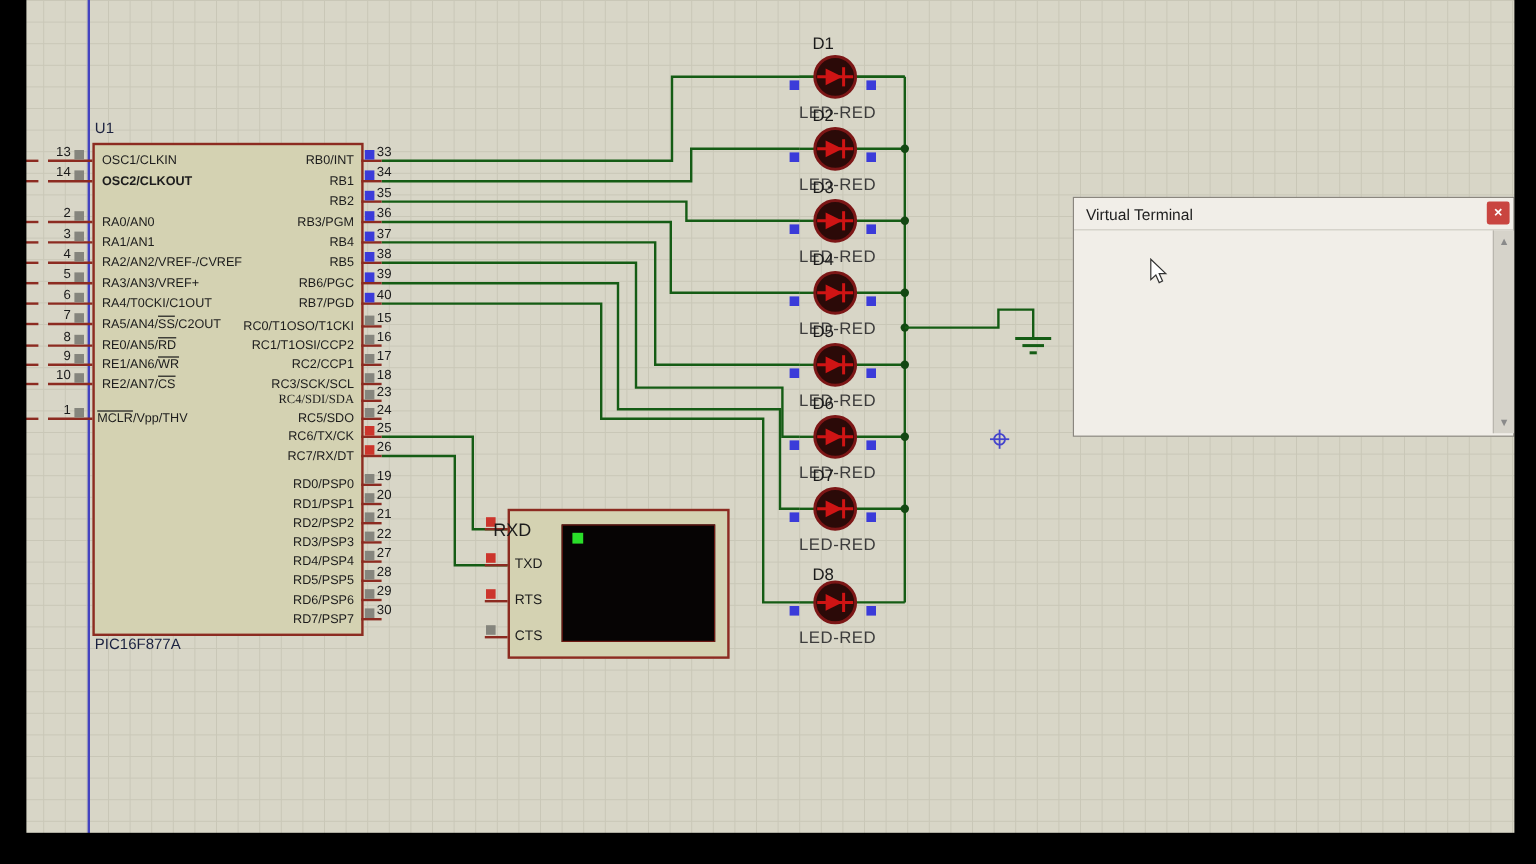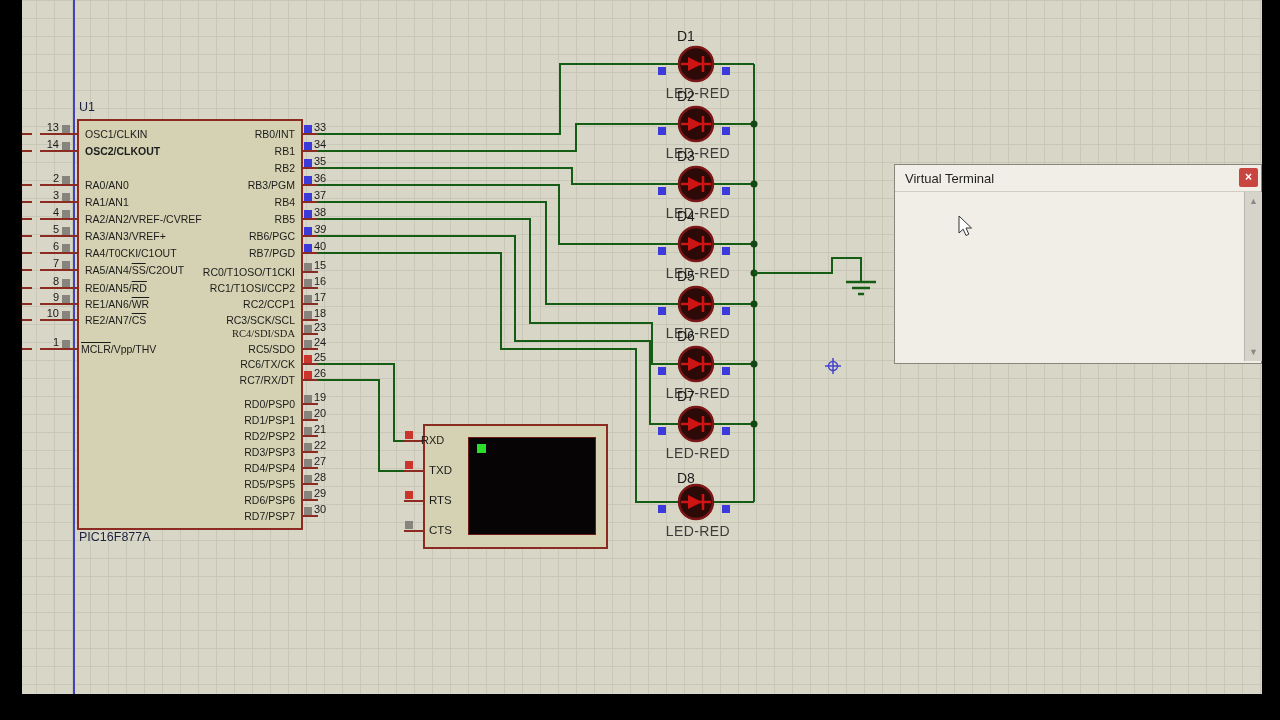--- a/index.html
+++ b/index.html
@@ -268,21 +268,21 @@
       <div class="pin-num" style="left:314px;top:138px;">34</div>
       <div class="pin-label" style="left:160px;top:145px;width:135px;text-align:right;">RB1</div>
       <div class="pin-num" style="left:314px;top:155px;">35</div>
       <div class="pin-label" style="left:160px;top:162px;width:135px;text-align:right;">RB2</div>
       <div class="pin-num" style="left:314px;top:172px;">36</div>
       <div class="pin-label" style="left:160px;top:179px;width:135px;text-align:right;">RB3/PGM</div>
       <div class="pin-num" style="left:314px;top:189px;">37</div>
       <div class="pin-label" style="left:160px;top:196px;width:135px;text-align:right;">RB4</div>
       <div class="pin-num" style="left:314px;top:206px;">38</div>
       <div class="pin-label" style="left:160px;top:213px;width:135px;text-align:right;">RB5</div>
-      <div class="pin-num" style="left:314px;top:223px;font-style:italic;">39</div>
+      <div class="pin-num" style="left:314px;top:223px;">39</div>
       <div class="pin-label" style="left:160px;top:230px;width:135px;text-align:right;">RB6/PGC</div>
       <div class="pin-num" style="left:314px;top:240px;">40</div>
       <div class="pin-label" style="left:160px;top:247px;width:135px;text-align:right;">RB7/PGD</div>
       <div class="pin-num" style="left:314px;top:259px;">15</div>
       <div class="pin-label" style="left:160px;top:266px;width:135px;text-align:right;">RC0/T1OSO/T1CKI</div>
       <div class="pin-num" style="left:314px;top:275px;">16</div>
       <div class="pin-label" style="left:160px;top:282px;width:135px;text-align:right;">RC1/T1OSI/CCP2</div>
       <div class="pin-num" style="left:314px;top:291px;">17</div>
       <div class="pin-label" style="left:160px;top:298px;width:135px;text-align:right;">RC2/CCP1</div>
       <div class="pin-num" style="left:314px;top:307px;">18</div>
@@ -320,21 +320,21 @@
       <div class="led-ref" style="left:677px;top:208px;">D4</div>
       <div class="led-type" style="left:663px;top:265px;width:70px;text-align:center;">LED-RED</div>
       <div class="led-ref" style="left:677px;top:268px;">D5</div>
       <div class="led-type" style="left:663px;top:325px;width:70px;text-align:center;">LED-RED</div>
       <div class="led-ref" style="left:677px;top:328px;">D6</div>
       <div class="led-type" style="left:663px;top:385px;width:70px;text-align:center;">LED-RED</div>
       <div class="led-ref" style="left:677px;top:388px;">D7</div>
       <div class="led-type" style="left:663px;top:445px;width:70px;text-align:center;">LED-RED</div>
       <div class="led-ref" style="left:677px;top:470px;">D8</div>
       <div class="led-type" style="left:663px;top:523px;width:70px;text-align:center;">LED-RED</div>
-      <div class="pin-label" style="left:421px;top:434px;font-size:11px;">RXD</div>
+      <div class="pin-label" style="left:411px;top:434px;font-size:15px;">RXD</div>
       <div class="pin-label" style="left:429px;top:464px;font-size:11.5px;">TXD</div>
       <div class="pin-label" style="left:429px;top:494px;font-size:11.5px;">RTS</div>
       <div class="pin-label" style="left:429px;top:524px;font-size:11.5px;">CTS</div>
     </div>
 
   <div class="abs" id="vt-window">
     <div id="vt-titlebar">
       <div id="vt-title">Virtual Terminal</div>
       <div id="vt-close">×</div>
     </div>

